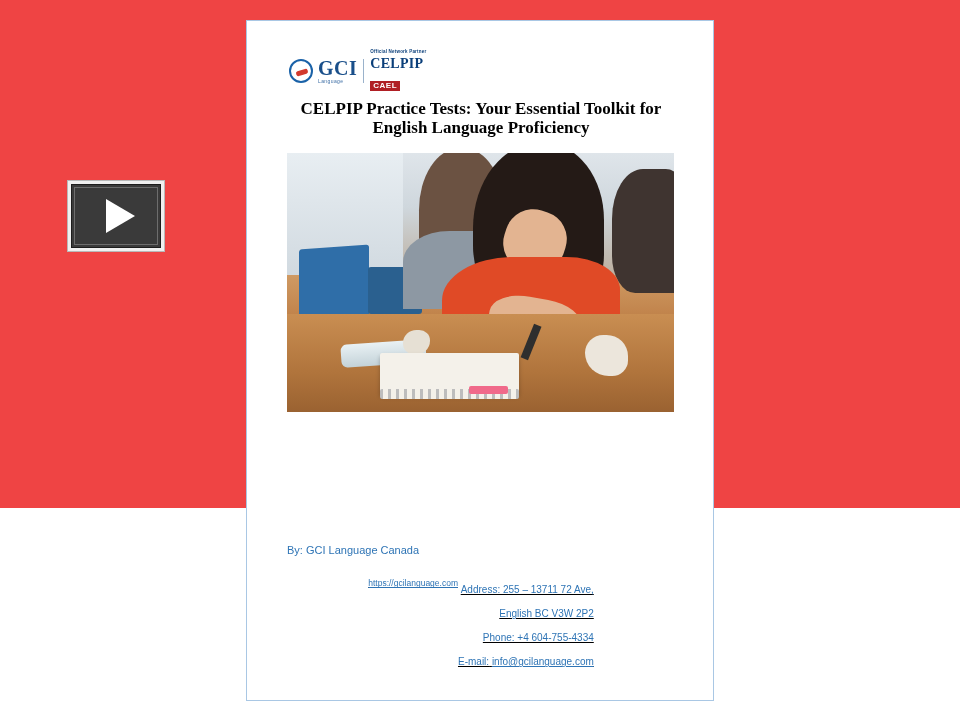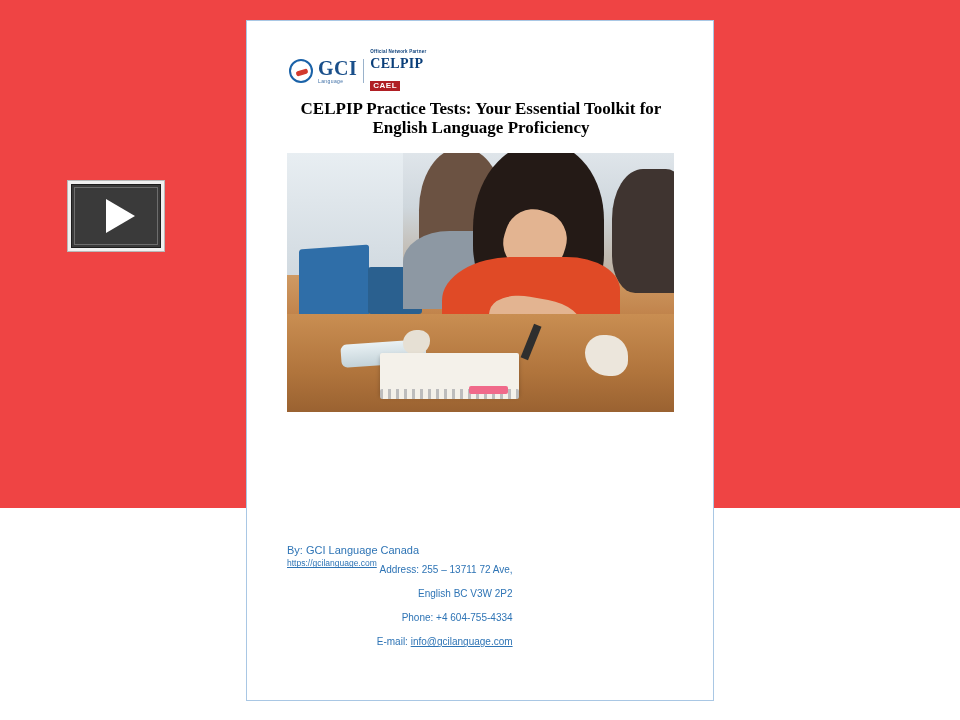--- a/index.html
+++ b/index.html
@@ -351,24 +351,25 @@
     transform: rotate(22deg);
   }
 
   
   .byline {
     margin-top: 132px;
     font-size: 11px;
     color: #2e74b5;
   }
   .links-row {
-    margin-top: 2px;
+    margin-top: 22px;
     display: flex;
-    justify-content: flex-start;
+    justify-content: center;
     align-items: flex-start;
+    text-decoration: underline;
   }
   .website-link {
     font-size: 8.5px;
     color: #2e74b5;
     text-decoration: underline;
   }
   .contact-block {
     text-align: right;
     font-size: 10px;
     color: #2e74b5;

